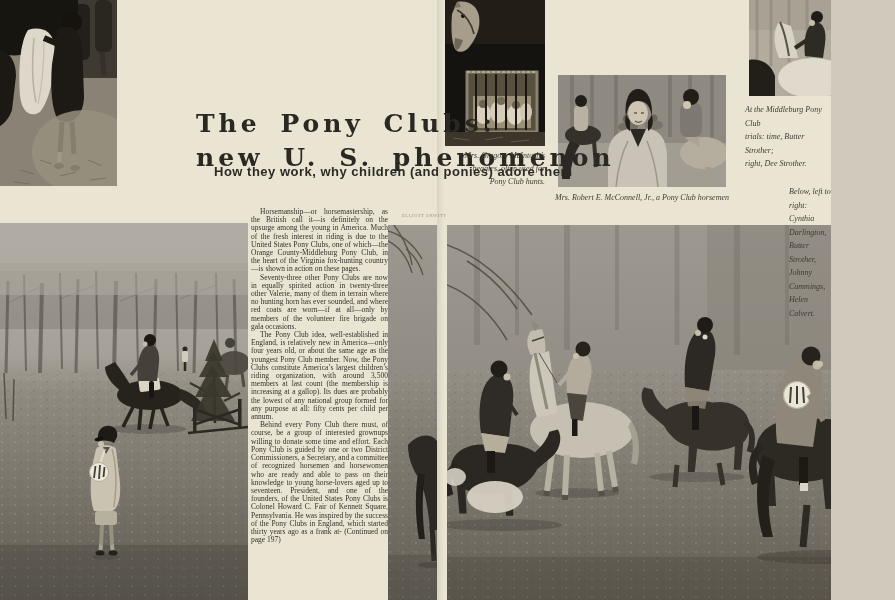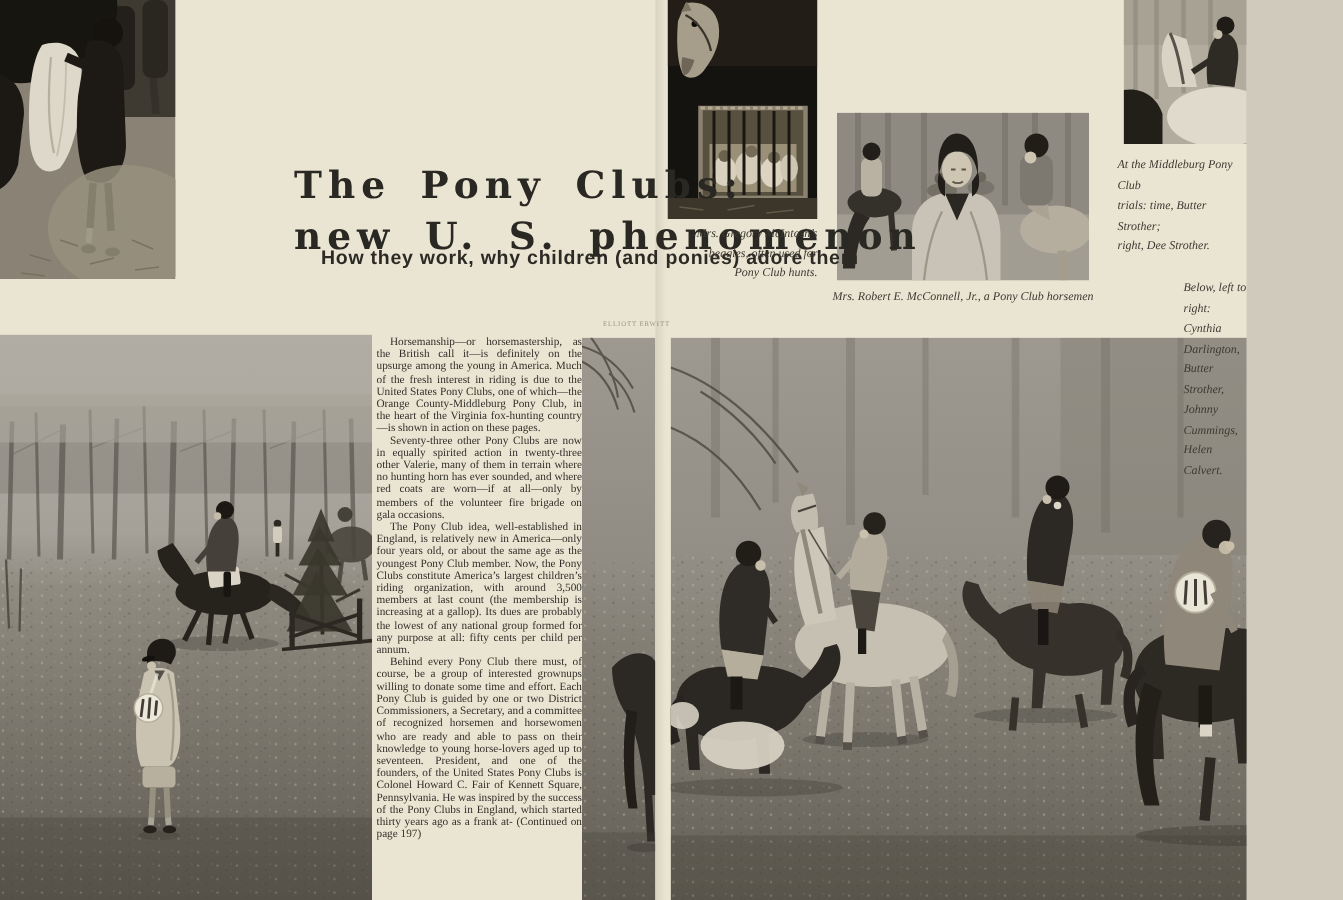--- a/index.html
+++ b/index.html
@@ -11,21 +11,21 @@
   .title{position:absolute;left:196px;top:90px;font-family:"DejaVu Serif", serif;
          font-size:25px;line-height:34px;letter-spacing:4px;word-spacing:7px;color:#2a2822;}
   .subtitle{position:absolute;left:214px;top:164px;font-family:Liberation Sans, sans-serif;
          font-weight:bold;font-size:13px;letter-spacing:0.5px;color:#2c2a24;white-space:nowrap;}
   .cap{position:absolute;font-style:italic;font-size:8px;line-height:11.5px;color:#3d3a32;}
   .cap.right{text-align:right;}
   .cap.center{text-align:center;}
   .cap.wide{line-height:13.5px;}
   .credit{position:absolute;left:402px;top:213px;font-size:4.5px;letter-spacing:0.6px;
          color:#9a9481;text-transform:uppercase;}
-  .article{position:absolute;left:251px;top:224px;width:137px;font-size:7.5px;
+  .article{position:absolute;left:251px;top:208px;width:137px;font-size:7.5px;
          line-height:8.2px;color:#32302a;text-align:justify;}
   .article p{margin:0;text-indent:9px;}
   .fold{position:absolute;left:437px;top:0;width:10px;height:600px;pointer-events:none;
         background:linear-gradient(to right, rgba(60,55,40,0.10), rgba(60,55,40,0) 70%);}
 </style>
 </head>
 <body>
 
 <div class="page">
 

